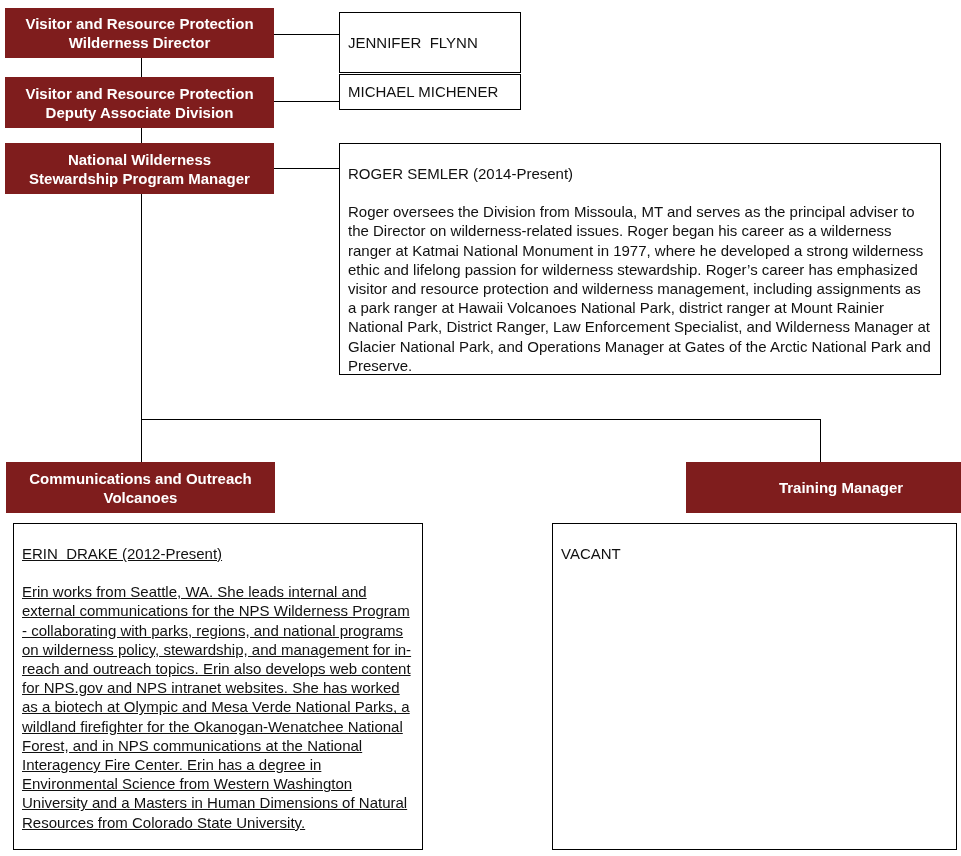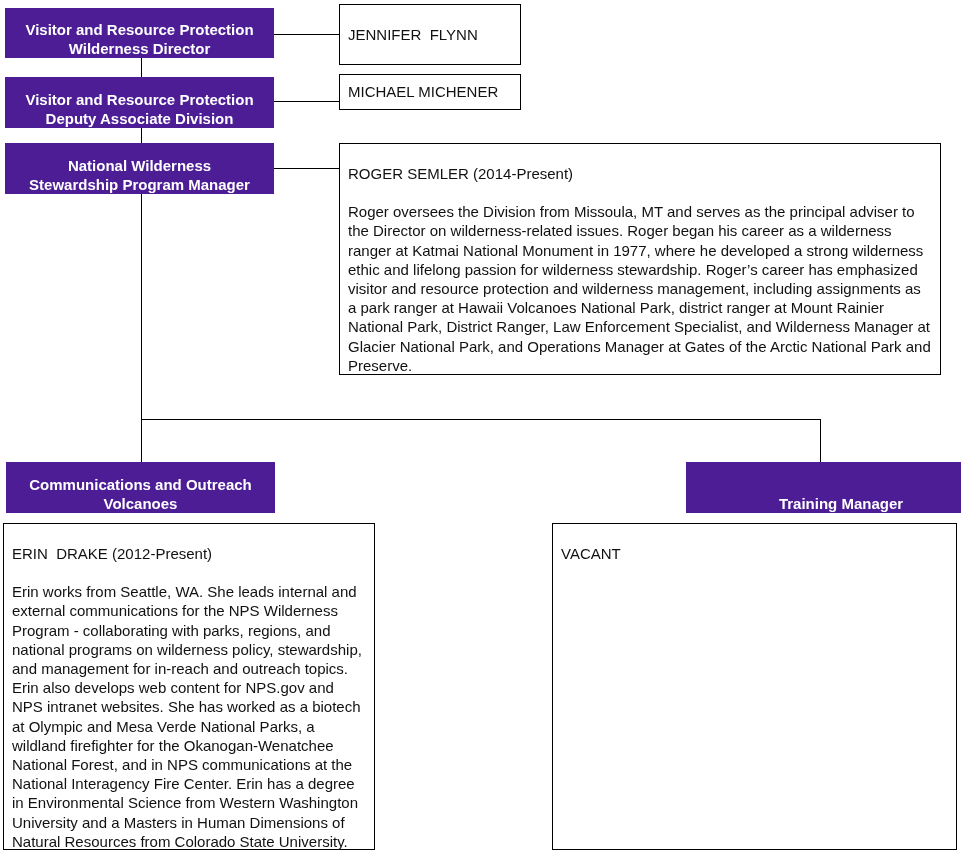--- a/index.html
+++ b/index.html
@@ -1,20 +1,20 @@
 <!DOCTYPE html>
 <html><head>
   <meta charset="utf-8">
   <style>
     html, body { margin:0; padding:0; background:#ffffff; }
     body { width:961px; height:856px; position:relative; overflow:hidden;
            font-family:"Liberation Sans", sans-serif; color:#111; }
-    .hdr { position:absolute; background:#4c1d95; color:#fff; font-weight:bold;
+    .hdr { position:absolute; background:#7f1d1d; color:#fff; font-weight:bold;
            font-size:15px; line-height:19px; text-align:center;
-           display:flex; align-items:flex-end; justify-content:center; box-sizing:border-box; }
+           display:flex; align-items:center; justify-content:center; box-sizing:border-box; }
     .hdr span { display:block; }
     .box { position:absolute; border:1px solid #000; background:#fff; box-sizing:border-box;
            font-size:15px; line-height:19.2px; color:#111; }
     .name-box { display:flex; align-items:center; padding-left:8px; }
     .bio-box { padding:20px 8px; }
     .bio-box .title { margin-bottom:19px; }
     .line { position:absolute; background:#000; }
   </style>
 </head>
 <body>
@@ -25,21 +25,21 @@
 <div class="line" style="left:274px;top:168px;width:65px;height:1px;"></div>
 <div class="line" style="left:141px;top:419px;width:680px;height:1px;"></div>
 <div class="line" style="left:820px;top:419px;width:1px;height:43px;"></div>
 
 <div class="hdr" style="left:5px;top:8px;width:269px;height:50px;">
   <div>
     <span>Visitor and Resource Protection</span>
     <span>Wilderness Director</span>
   </div>
 </div>
-<div class="box name-box" style="left:339px;top:4px;width:182px;height:61px;">
+<div class="box name-box" style="left:339px;top:12px;width:182px;height:61px;">
   <span style="white-space:pre;">JENNIFER  FLYNN</span>
 </div>
 
 <div class="hdr" style="left:5px;top:77px;width:269px;height:51px;">
   <div>
     <span>Visitor and Resource Protection</span>
     <span>Deputy Associate Division</span>
   </div>
 </div>
 <div class="box name-box" style="left:339px;top:74px;width:182px;height:36px;">
@@ -56,21 +56,21 @@
   <div class="title">ROGER SEMLER (2014-Present)</div>
   <div>Roger oversees the Division from Missoula, MT and serves as the principal adviser to the Director on wilderness-related issues. Roger began his career as a wilderness ranger at Katmai National Monument in 1977, where he developed a strong wilderness ethic and lifelong passion for wilderness stewardship. Roger’s career has emphasized visitor and resource protection and wilderness management, including assignments as a park ranger at Hawaii Volcanoes National Park, district ranger at Mount Rainier National Park, District Ranger, Law Enforcement Specialist, and Wilderness Manager at Glacier National Park, and Operations Manager at Gates of the Arctic National Park and Preserve.</div>
 </div>
 
 <div class="hdr" style="left:6px;top:462px;width:269px;height:51px;">
   <div>
     <span>Communications and Outreach</span>
     <span>Volcanoes</span>
   </div>
 </div>
-<div class="box bio-box" style="left:3px;top:523px;width:372px;height:327px;">
+<div class="box bio-box" style="left:13px;top:523px;width:410px;height:327px;text-decoration:underline;">
   <div class="title" style="white-space:pre;">ERIN  DRAKE (2012-Present)</div>
   <div>Erin works from Seattle, WA. She leads internal and external communications for the NPS Wilderness Program - collaborating with parks, regions, and national programs on wilderness policy, stewardship, and management for in-reach and outreach topics. Erin also develops web content for NPS.gov and NPS intranet websites. She has worked as a biotech at Olympic and Mesa Verde National Parks, a wildland firefighter for the Okanogan-Wenatchee National Forest, and in NPS communications at the National Interagency Fire Center. Erin has a degree in Environmental Science from Western Washington University and a Masters in Human Dimensions of Natural Resources from Colorado State University.</div>
 </div>
 
 <div class="hdr" style="left:686px;top:462px;width:310px;height:51px;">
   <span>Training Manager</span>
 </div>
 <div class="box bio-box" style="left:552px;top:523px;width:405px;height:327px;">
   <div class="title">VACANT</div>
 </div>

